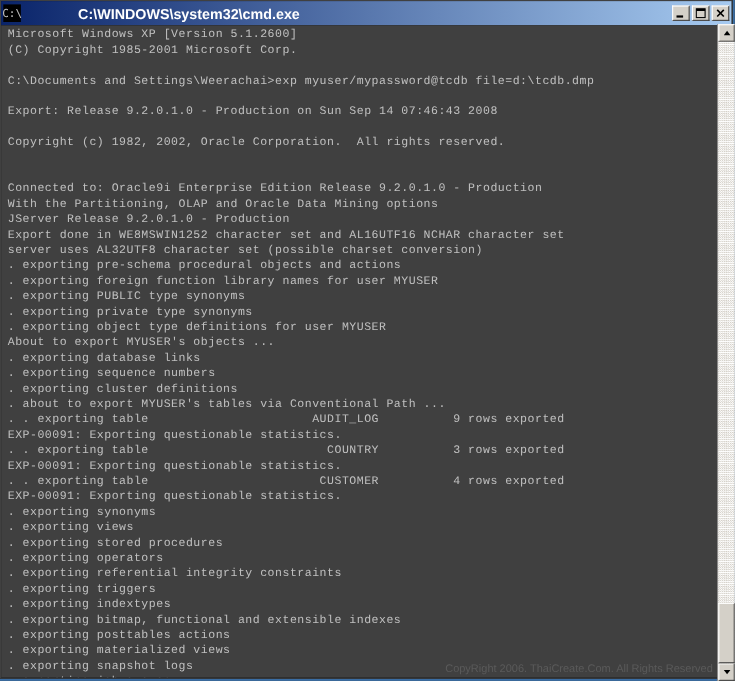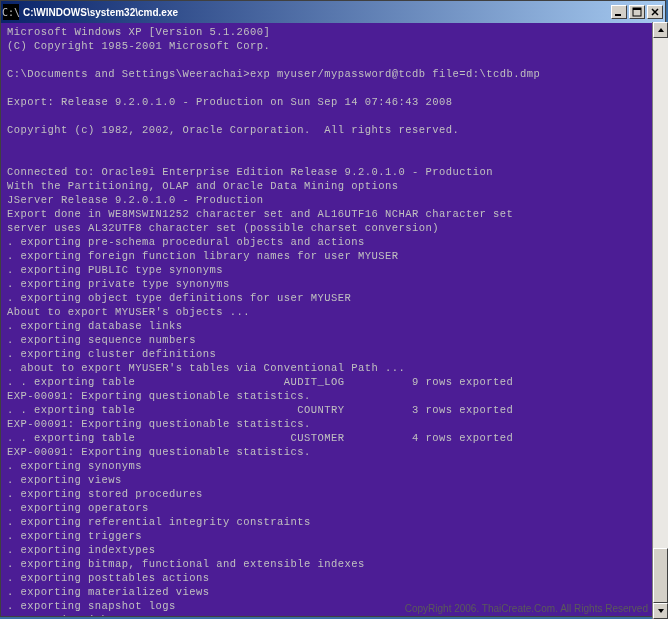--- a/index.html
+++ b/index.html
@@ -32,38 +32,39 @@
       width: 16px; height: 16px;
       display: flex; align-items: center; justify-content: center;
       background: #000;
       color: #c0c0c0;
       font-size: 10px;
       font-family: monospace;
     }
     .titlebar-text {
       color: #fff;
       font-family: Tahoma, sans-serif;
-      font-size: 10px;
+      font-size: 13px;
       font-weight: bold;
+      margin-left: 48px;
     }
     .titlebar-buttons { display: flex; gap: 0px; }
     .tb-btn {
       width: 16px; height: 14px;
       background: #d4d0c8;
       border: 1px solid;
       border-color: #fff #404040 #404040 #fff;
       display: flex;
       align-items: center;
       justify-content: center;
       margin-left: 2px;
     }
     .tb-btn svg { width: 10px; height: 10px; }
     .terminal {
       flex: 1;
-      background: #4c1d95;
+      background: #404040;
       color: #c0c0c0;
       font-family: "Lucida Console", "Courier New", monospace;
       font-size: 10.5px;
       line-height: 14px;
       padding: 2px 4px 2px 6px;
       white-space: pre;
       letter-spacing: 0.45px;
       overflow: hidden;
       position: relative;
     }

